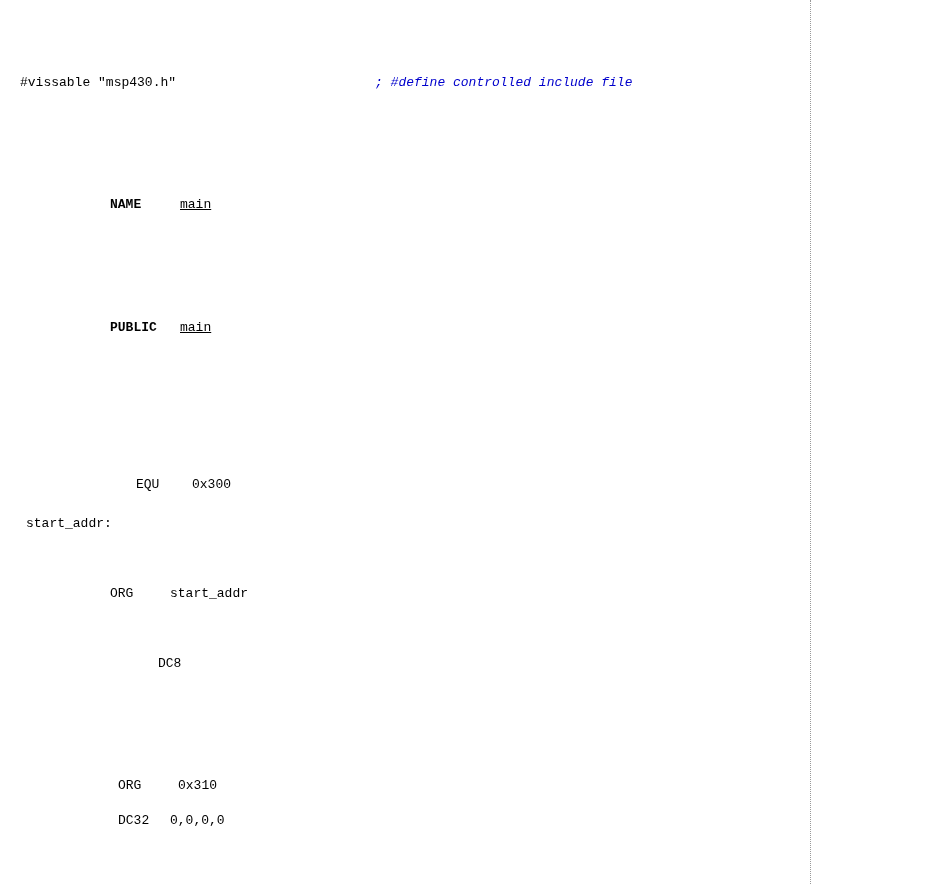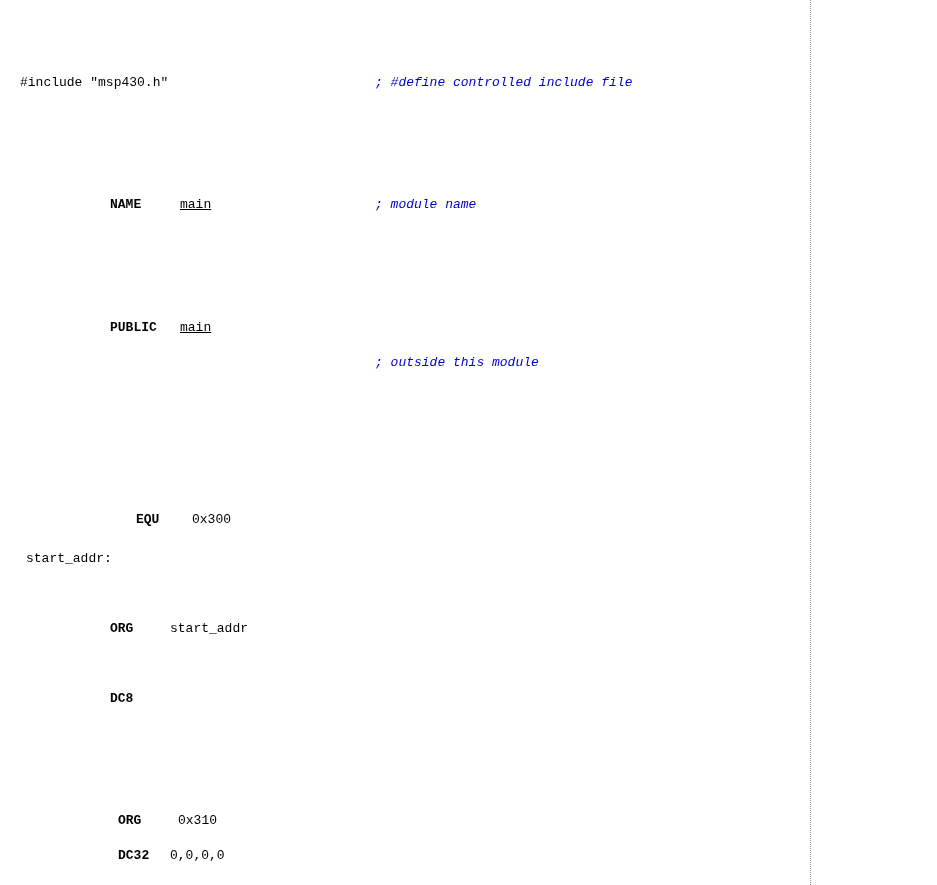--- a/index.html
+++ b/index.html
@@ -18,63 +18,62 @@
     position: relative;
   }
   .line {
     display: flex;
     min-height: 17px;
   }
   .col-label   { width: 90px; flex-shrink: 0; }
   .col-op      { width: 70px; flex-shrink: 0; font-weight: bold; }
   .col-arg     { width: 195px; flex-shrink: 0; text-decoration: underline; }
   .col-comment { flex: 1; color: #0000cc; font-style: italic; }
-  .bold { font-weight: bold; }
+  .bold { font-weight: normal; }
   .blue { color:#0000cc; font-style: italic; text-align: center; }
   .ruler {
     position: absolute;
     left: 810px;
     top: 0;
     bottom: 0;
     width: 0;
     border-left: 1px dotted #999;
     z-index: 2;
   }
 </style>
 </head>
 <body>
 
 <div class="code-area">
 <div class="ruler"></div>
 
 
-<div class="line"><span style="width:355px;"><span>#include</span> <span>"msp430.h"</span></span><span class="blue">; #define controlled include file</span></div>
+<div class="line"><span style="width:355px;"><span>#vissable</span> <span>"msp430.h"</span></span><span class="blue">; #define controlled include file</span></div>
 
 <div class="line"></div>
 
 
-<div class="line"><span class="col-label"></span><span class="col-op">NAME</span><span class="col-arg">main</span><span class="col-comment">; module name</span></div>
+<div class="line"><span class="col-label"></span><span class="col-op">NAME</span><span class="col-arg">main</span></div>
 
 <div class="line"></div>
 
 
 <div class="line"><span class="col-label"></span><span class="col-op">PUBLIC</span><span class="col-arg">main</span></div>
-<div class="line"><span class="col-label"></span><span class="col-op"></span><span class="col-arg"></span><span class="col-comment">; outside this module</span></div>
 
 <div class="line"></div>
 <div class="line"></div>
 
 
 <div class="line"><span style="width:110px; padding-left:6px;margin-top:39px;"><span>start_addr:</span></span><span class="bold" style="width:56px;">EQU</span><span>0x300</span></div>
 
 
 <div class="line"><span class="col-label"></span><span class="bold" style="width:60px;">ORG</span><span>start_addr</span></div>
 
 
-<div class="line"><span class="col-label"></span><span class="bold" style="width:44px;">DC8</span></div>
+<div class="line"><span class="col-label"></span><span class="bold" style="width:44px;margin-left:48px;">DC8</span></div>
 
 <div class="line"></div>
 
 
 <div class="line"><span style="width:98px;"></span><span class="bold" style="width:60px;">ORG</span><span>0x310</span></div>
 <div class="line"><span style="width:98px;"></span><span class="bold" style="width:52px;">DC32</span><span>0,0,0,0</span></div>
 
 <div class="line"></div>
 
 

